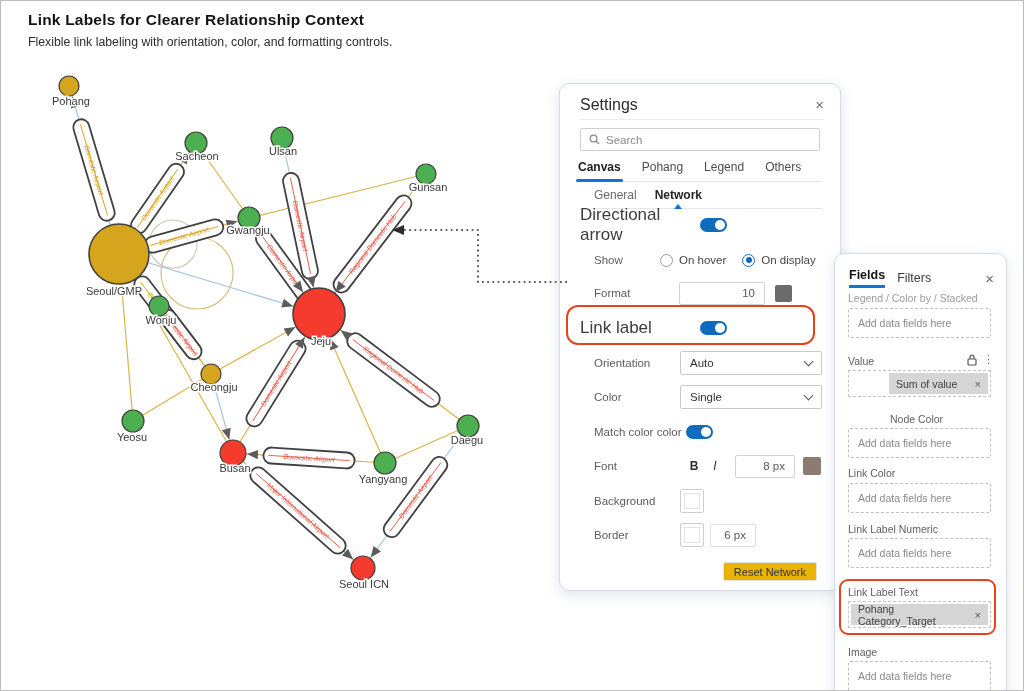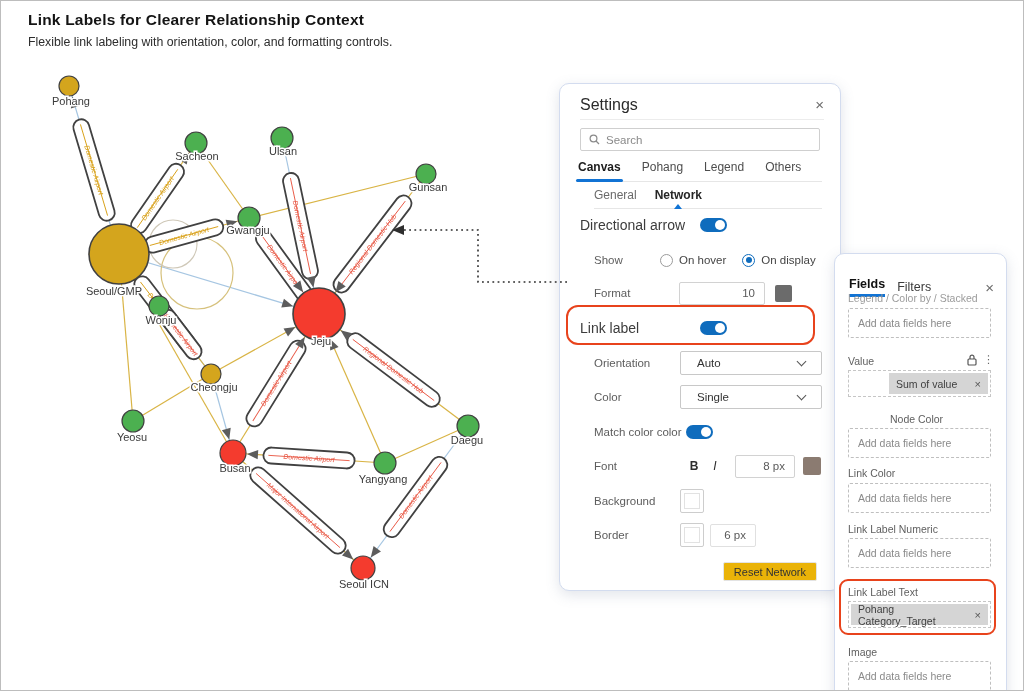--- a/index.html
+++ b/index.html
@@ -37,48 +37,48 @@
   .tab.active::after { content:""; position:absolute; left:-2px; right:-2px; bottom:-1px;
                        height:3px; background:#1173d4; border-radius:2px; }
   .subtabs { position:absolute; left:34px; right:18px; top:104px; height:21px; display:flex;
              gap:18px; border-bottom:1px solid #e6e6e6; font-size:12px; color:#6a6a6a; }
   .subtab { position:relative; padding-bottom:5px; }
   .subtab.active { color:#262626; font-weight:bold; }
   .subtab.active::after { content:""; position:absolute; left:50%; bottom:-1px; margin-left:-4px;
       width:0; height:0; border-left:4px solid transparent; border-right:4px solid transparent;
       border-bottom:5px solid #1173d4; }
   .srow { position:absolute; left:20px; right:18px; height:24px; display:flex; align-items:center; }
-  .slabel { font-size:14px; color:#3c3c3c; width:100px; flex:none; }
+  .slabel { font-size:17px; color:#3c3c3c; width:100px; flex:none; }
   .slabel.sub { padding-left:14px; color:#5d5d5d; font-size:11.5px; }
   .toggle { width:27px; height:14px; border-radius:8px; background:#0f6cbd; position:relative; flex:none; }
   .toggle .knob { position:absolute; top:2px; right:2px; width:10px; height:10px; border-radius:50%; background:#fff; }
   .radio-group { display:flex; align-items:center; gap:6px; font-size:11.5px; color:#454545; }
   .radio { width:13px; height:13px; border-radius:50%; border:1px solid #9b9b9b; background:#fff;
            flex:none; position:relative; }
   .radio.checked { border-color:#0f6cbd; }
   .radio.checked::after { content:""; position:absolute; inset:2.5px; border-radius:50%; background:#0f6cbd; }
   .num-input { height:23px; border:1px solid #d2d2d2; border-radius:2px; font-size:11.5px;
                color:#5a5a5a; display:flex; align-items:center; justify-content:flex-end; padding:0 9px; }
   .swatch { border-radius:2px; flex:none; }
   .dropdown { height:24px; flex:1; border:1px solid #c8c8c8; border-radius:2px; display:flex;
-              align-items:center; padding:0 16px; font-size:11.5px; color:#333; justify-content:space-between; }
+              align-items:center; padding:0 9px; font-size:11.5px; color:#333; justify-content:space-between; }
   .chev { width:7px; height:7px; border-right:1.4px solid #555; border-bottom:1.4px solid #555;
           transform:rotate(45deg); margin-top:-3px; }
   .chev.up { transform:rotate(-135deg); margin-top:4px; }
   .fmt-btn { font-size:12px; color:#2e2e2e; width:16px; text-align:center; }
   .empty-swatch { width:24px; height:24px; border:1px solid #cdcdcd; border-radius:2px;
                   display:flex; align-items:center; justify-content:center; }
   .empty-swatch::after { content:""; width:14px; height:14px; border:1px solid #e2e2e2; }
   .reset-btn { position:absolute; right:23px; top:478px; height:19px; padding:0 10px;
                background:#eab308; border:1px solid #e3e3e3; border-radius:2px; font-size:11px;
                color:#333; display:flex; align-items:center; }
   .hl-box { position:absolute; border:2.5px solid #e8431c; border-radius:12px; pointer-events:none; }
   .hl-link-label { left:6px; top:221px; width:249px; height:40px; }
   
-  .fp-tabs { position:absolute; left:14px; right:12px; top:22px; height:22px; display:flex;
+  .fp-tabs { position:absolute; left:14px; right:12px; top:13px; height:22px; display:flex;
              align-items:center; gap:12px; font-size:12.5px; color:#3a3a3a; }
   .fp-tab.active { font-weight:bold; color:#111; border-bottom:3px solid #1173d4; padding-bottom:3px; }
   .fp-close { margin-left:auto; }
   .fsec-label { position:absolute; left:13px; font-size:10.5px; color:#5f5f5f; }
   .fsec-label.dim { color:#9b9b9b; }
   .dashed-box { position:absolute; left:13px; width:143px; height:30px; border:1px dashed #bfbfbf;
                 border-radius:2px; display:flex; align-items:center; padding:0 9px; font-size:10.5px;
                 color:#8a8a8a; background:#fff; }
   .chip-box { position:absolute; left:13px; width:143px; height:27px; border:1px dashed #c6c6c6;
               display:flex; align-items:center; padding:2px; background:#fff; }

